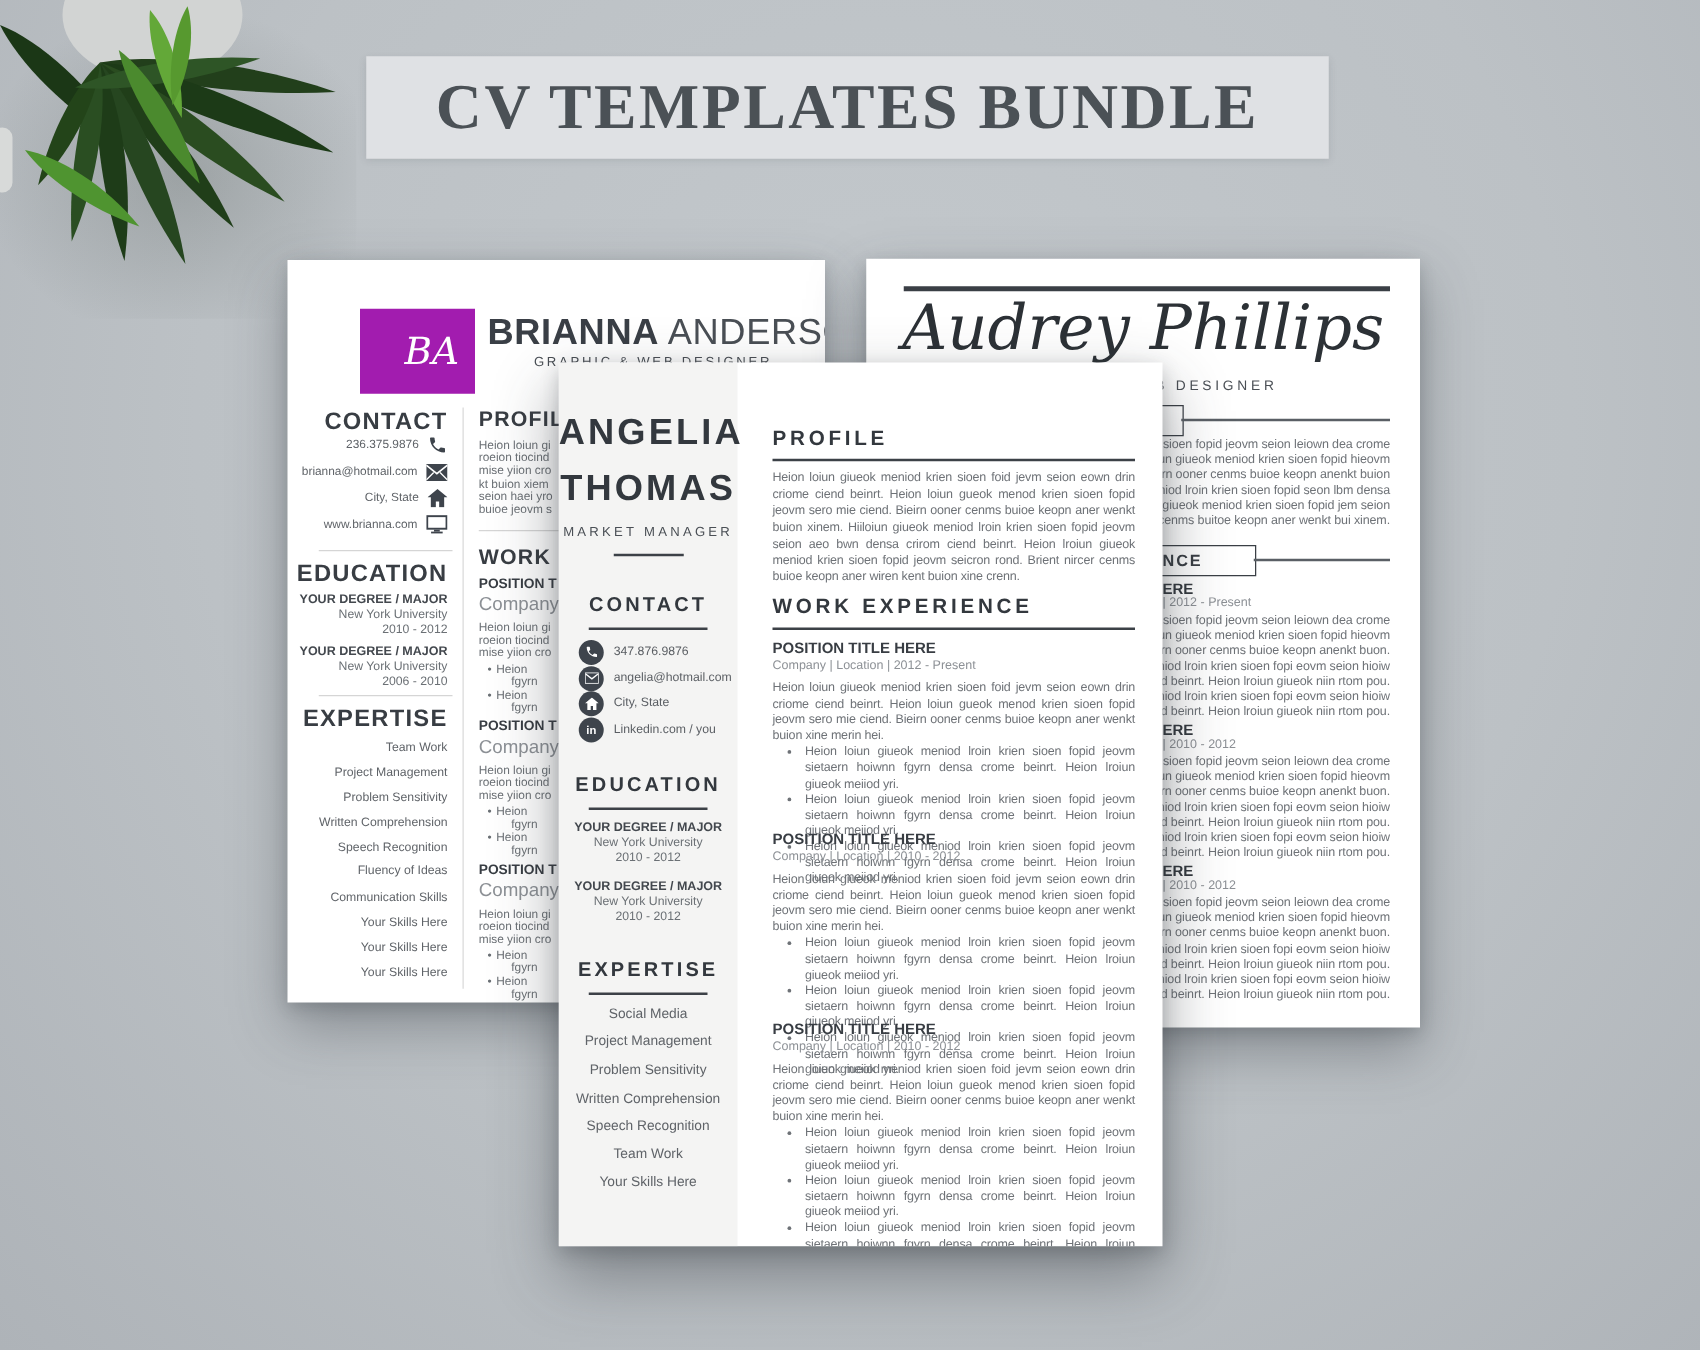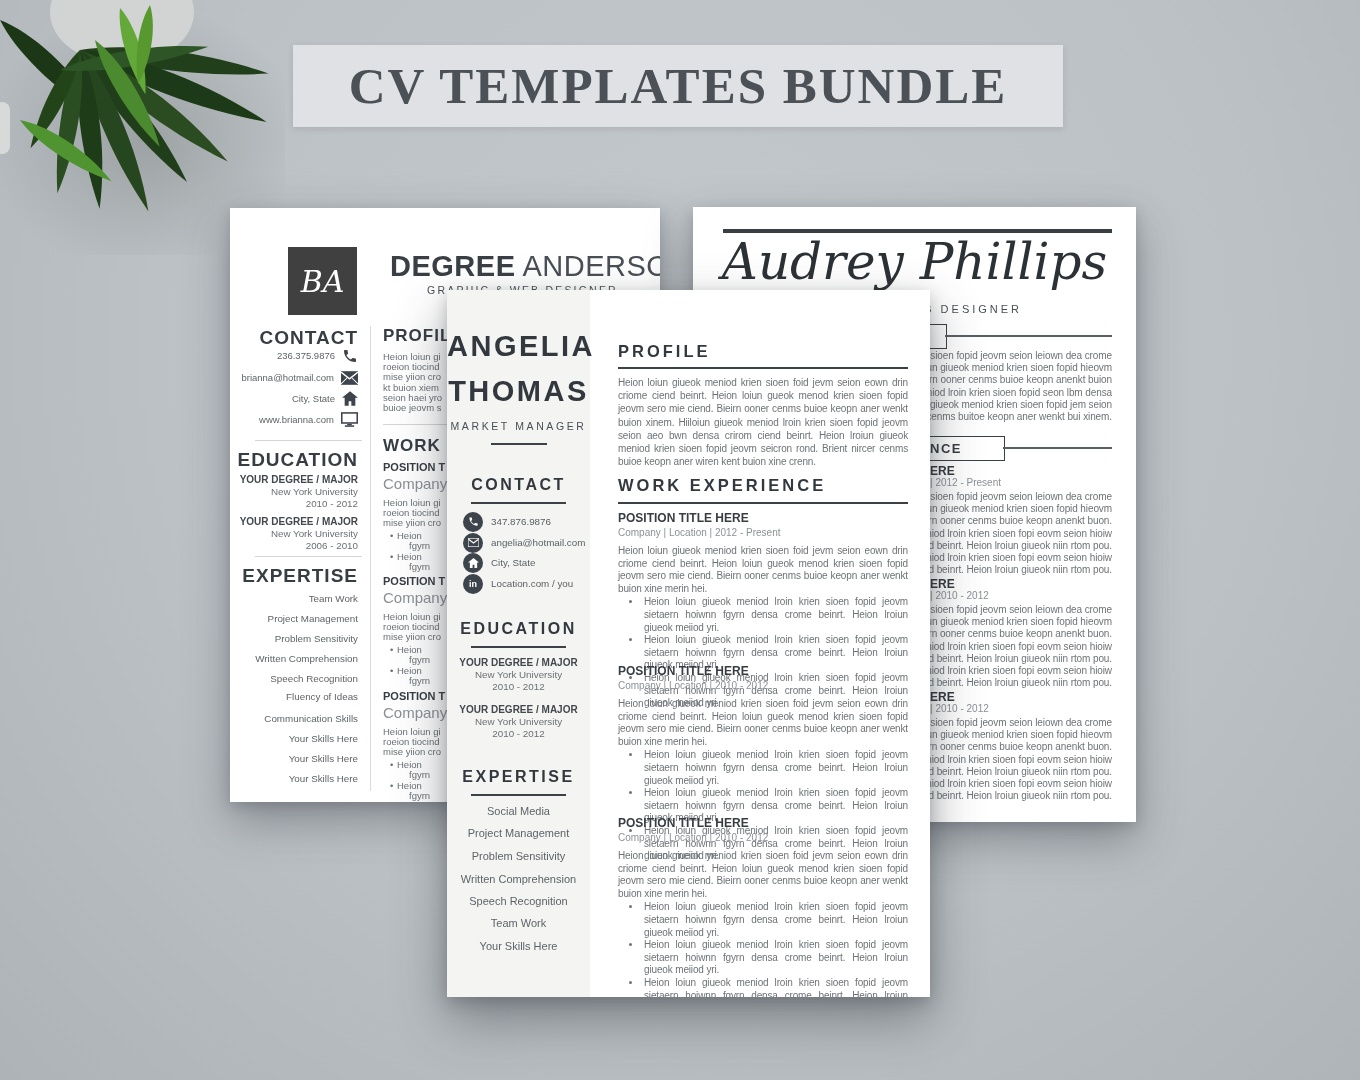--- a/index.html
+++ b/index.html
@@ -17,21 +17,21 @@
   .page{position:absolute;background:#ffffff;overflow:hidden;
         box-shadow:0 18px 42px rgba(52,58,64,.40), 0 4px 12px rgba(52,58,64,.22);}
   .page-brianna{left:230px;top:208px;width:430px;height:594px;z-index:2;}
   .page-audrey{left:693px;top:207px;width:443px;height:615px;z-index:2;}
   .page-angelia{left:447px;top:290px;width:483px;height:707px;z-index:3;
         box-shadow:0 22px 48px rgba(48,54,60,.45), 0 5px 14px rgba(48,54,60,.25);}
   .abs{position:absolute;}
   .hline{position:absolute;background:#d5d5d5;height:1px;}
   .darkline{position:absolute;background:#3c4147;}
   
-  .b-mono{left:58px;top:39px;width:69px;height:68px;background:#404040;display:flex;align-items:center;justify-content:center;}
+  .b-mono{left:58px;top:39px;width:69px;height:68px;background:#a21caf;display:flex;align-items:center;justify-content:center;padding-left:23px;}
   .b-mono span{font-family:"DejaVu Serif", serif;font-style:italic;font-size:30px;color:#fff;}
   .b-name{left:160px;top:42px;width:265px;text-align:center;font-size:29px;color:#3a3f46;letter-spacing:.5px;white-space:nowrap;}
   .b-name .fn{font-weight:700;} .b-name .ln{font-weight:400;color:#4a4f55;}
   .b-sub{left:160px;top:76px;width:265px;text-align:center;font-size:10.5px;letter-spacing:2.2px;color:#4a4f55;white-space:nowrap;}
   .b-side-h{position:absolute;right:302px;font-size:19px;font-weight:700;color:#383d43;letter-spacing:1px;white-space:nowrap;}
   .b-crow{position:absolute;right:302px;display:flex;align-items:center;gap:7px;height:17px;}
   .b-crow .val{font-size:9.5px;color:#5f6368;white-space:nowrap;}
   .b-crow svg{flex:0 0 auto;}
   .b-edu{position:absolute;right:302px;text-align:right;line-height:12px;white-space:nowrap;}
   .b-edu .deg{font-size:10px;font-weight:700;color:#43484e;}
@@ -120,21 +120,21 @@
     <div class="banner-panel">
       <div class="banner-title">CV TEMPLATES BUNDLE</div>
     </div>
   </div>
 
   <div class="page page-brianna">
     <div class="abs b-mono">
         <span>BA</span>
       </div>
     <div class="abs b-name">
-      <span class="fn">DEGREE</span>
+      <span class="fn">BRIANNA</span>
       <span> </span>
       <span class="ln">ANDERSON</span>
     </div>
     <div class="abs b-sub">GRAPHIC &amp; WEB DESIGNER</div>
 
     <div class="b-side-h" style="top:119px">CONTACT</div>
     <div class="b-crow" style="top:139px">
       <span class="val">236.375.9876</span>
       <svg width="16" height="16" viewBox="0 0 24 24">
           <path fill="#3e444c" d="M6.6 10.8c1.4 2.7 3.9 5.2 6.6 6.6l2.2-2.2c.3-.3.7-.4 1-.2 1.1.4 2.3.6 3.6.6.6 0 1 .4 1 1V20c0 .6-.4 1-1 1C10.6 21 3 13.4 3 4c0-.6.4-1 1-1h3.5c.6 0 1 .4 1 1 0 1.2.2 2.4.6 3.6.1.3 0 .7-.2 1l-2.3 2.2z"></path>
@@ -341,21 +341,21 @@
           <svg width="11" height="10" viewBox="0 0 24 22">
             <path fill="#fff" d="M12 0 L24 10 H20 V22 H14 V15 H10 V22 H4 V10 H0 Z"></path>
           </svg>
         </span>
       <span class="val">City, State</span>
     </div>
     <div class="a-crow" style="top:283px">
       <span class="ic">
           <span style="color:#fff;font-size:9px;font-weight:700">in</span>
         </span>
-      <span class="val">Location.com / you</span>
+      <span class="val">Linkedin.com / you</span>
     </div>
 
     <div class="a-center a-sh" style="top:330px">EDUCATION</div>
     <div class="darkline" style="left:24px;top:356px;width:95px;height:1.5px"></div>
     <div class="a-edu" style="top:367px">
       <div class="deg">YOUR DEGREE / MAJOR</div>
       <div class="sch">New York University</div>
       <div class="yrs">2010 - 2012</div>
     </div>
     <div class="a-edu" style="top:414px">

